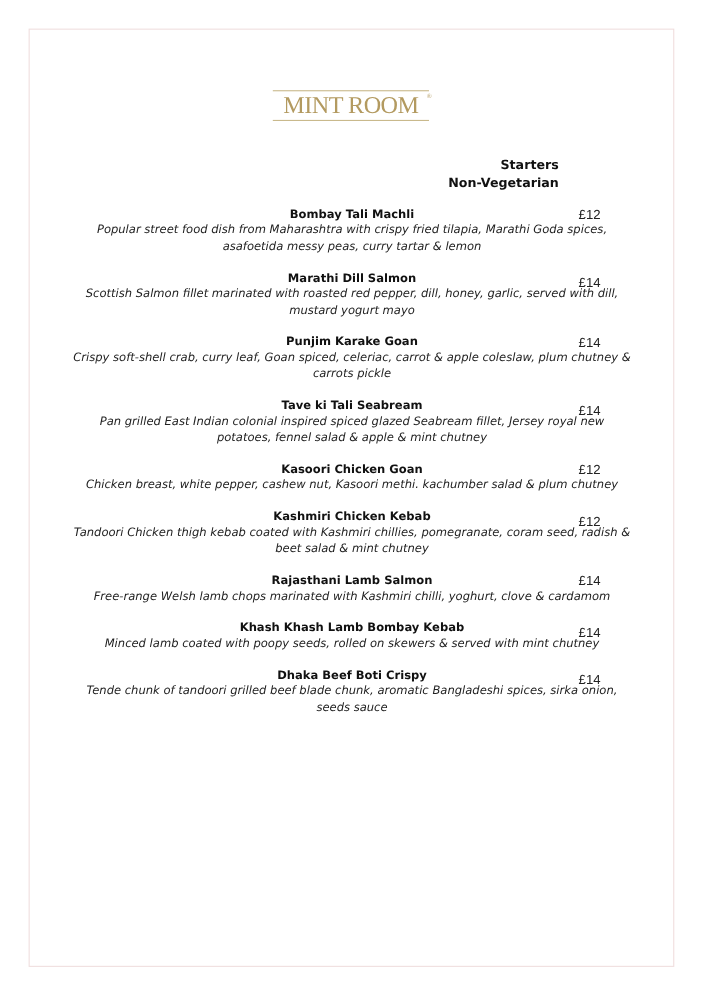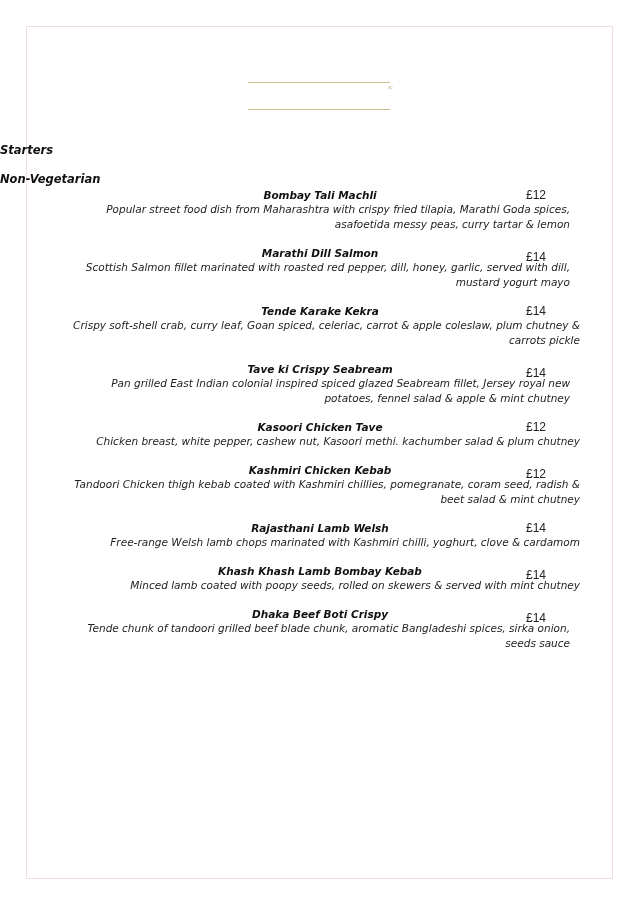--- a/index.html
+++ b/index.html
@@ -59,41 +59,39 @@
       left: 140px;
       top: 3px;
       font-family: "Liberation Serif", serif;
       font-size: 6px;
       color: #b39a60;
     }
     .heading {
       position: absolute;
       left: 0;
       width: 508px;
-      text-align: left;
-      font-style: italic;
+      text-align: right;
       font-weight: bold;
       font-size: 11.5px;
       line-height: 16px;
       color: #111;
     }
     .heading.h1 { top: 142px; }
-    .heading.h2 { top: 158px; margin-top: 13px; }
+    .heading.h2 { top: 158px; }
     .item {
       position: absolute;
       left: 0;
       width: 640px;
     }
     .item .name {
       position: absolute;
       left: 0;
       top: 0;
       width: 640px;
       text-align: center;
-      font-style: italic;
       font-weight: bold;
       font-size: 10.5px;
       line-height: 14px;
       color: #111;
       white-space: nowrap;
     }
     .item .price {
       position: absolute;
       left: 526px;
       top: 0;
@@ -101,83 +99,84 @@
       font-size: 12px;
       line-height: 14px;
       color: #222;
     }
     .item .price.low { top: 4px; }
     .item .desc {
       position: absolute;
       left: 70px;
       top: 14px;
       width: 500px;
-      text-align: right;
+      text-align: center;
       font-style: italic;
       font-size: 10.5px;
       line-height: 15px;
       color: #222;
     }
     .item .desc.wide {
       left: 60px;
       width: 520px;
     }
   </style>
 </head>
 <body>
 
 <div class="page"></div>
 
 <div class="logo">
   <div class="rule top"></div>
+  <div class="wordmark">MINT ROOM</div>
   <div class="reg">®</div>
   <div class="rule bottom"></div>
 </div>
 
 <div class="heading h1">Starters</div>
 <div class="heading h2">Non-Vegetarian</div>
 
 <div class="item" style="top:188px;">
   <div class="name">Bombay Tali Machli</div>
   <div class="price">£12</div>
   <div class="desc">Popular street food dish from Maharashtra with crispy fried tilapia, Marathi Goda spices, asafoetida messy peas, curry tartar &amp; lemon</div>
 </div>
 
 <div class="item" style="top:246px;">
   <div class="name">Marathi Dill Salmon</div>
   <div class="price low">£14</div>
   <div class="desc">Scottish Salmon fillet marinated with roasted red pepper, dill, honey, garlic, served with dill, mustard yogurt mayo</div>
 </div>
 
 <div class="item" style="top:304px;">
-  <div class="name">Tende Karake Kekra</div>
+  <div class="name">Punjim Karake Goan</div>
   <div class="price">£14</div>
   <div class="desc wide">Crispy soft-shell crab, curry leaf, Goan spiced, celeriac, carrot &amp; apple coleslaw, plum chutney &amp; carrots pickle</div>
 </div>
 
 <div class="item" style="top:362px;">
-  <div class="name">Tave ki Crispy Seabream</div>
+  <div class="name">Tave ki Tali Seabream</div>
   <div class="price low">£14</div>
   <div class="desc">Pan grilled East Indian colonial inspired spiced glazed Seabream fillet, Jersey royal new potatoes, fennel salad &amp; apple &amp; mint chutney</div>
 </div>
 
 <div class="item" style="top:420px;">
-  <div class="name">Kasoori Chicken Tave</div>
+  <div class="name">Kasoori Chicken Goan</div>
   <div class="price">£12</div>
   <div class="desc wide">Chicken breast, white pepper, cashew nut, Kasoori methi. kachumber salad &amp; plum chutney</div>
 </div>
 
 <div class="item" style="top:463px;">
   <div class="name">Kashmiri Chicken Kebab</div>
   <div class="price low">£12</div>
   <div class="desc wide">Tandoori Chicken thigh kebab coated with Kashmiri chillies, pomegranate, coram seed, radish &amp; beet salad &amp; mint chutney</div>
 </div>
 
 <div class="item" style="top:521px;">
-  <div class="name">Rajasthani Lamb Welsh</div>
+  <div class="name">Rajasthani Lamb Salmon</div>
   <div class="price">£14</div>
   <div class="desc wide">Free-range Welsh lamb chops marinated with Kashmiri chilli, yoghurt, clove &amp; cardamom</div>
 </div>
 
 <div class="item" style="top:564px;">
   <div class="name">Khash Khash Lamb Bombay Kebab</div>
   <div class="price low">£14</div>
   <div class="desc wide">Minced lamb coated with poopy seeds, rolled on skewers &amp; served with mint chutney</div>
 </div>
 

